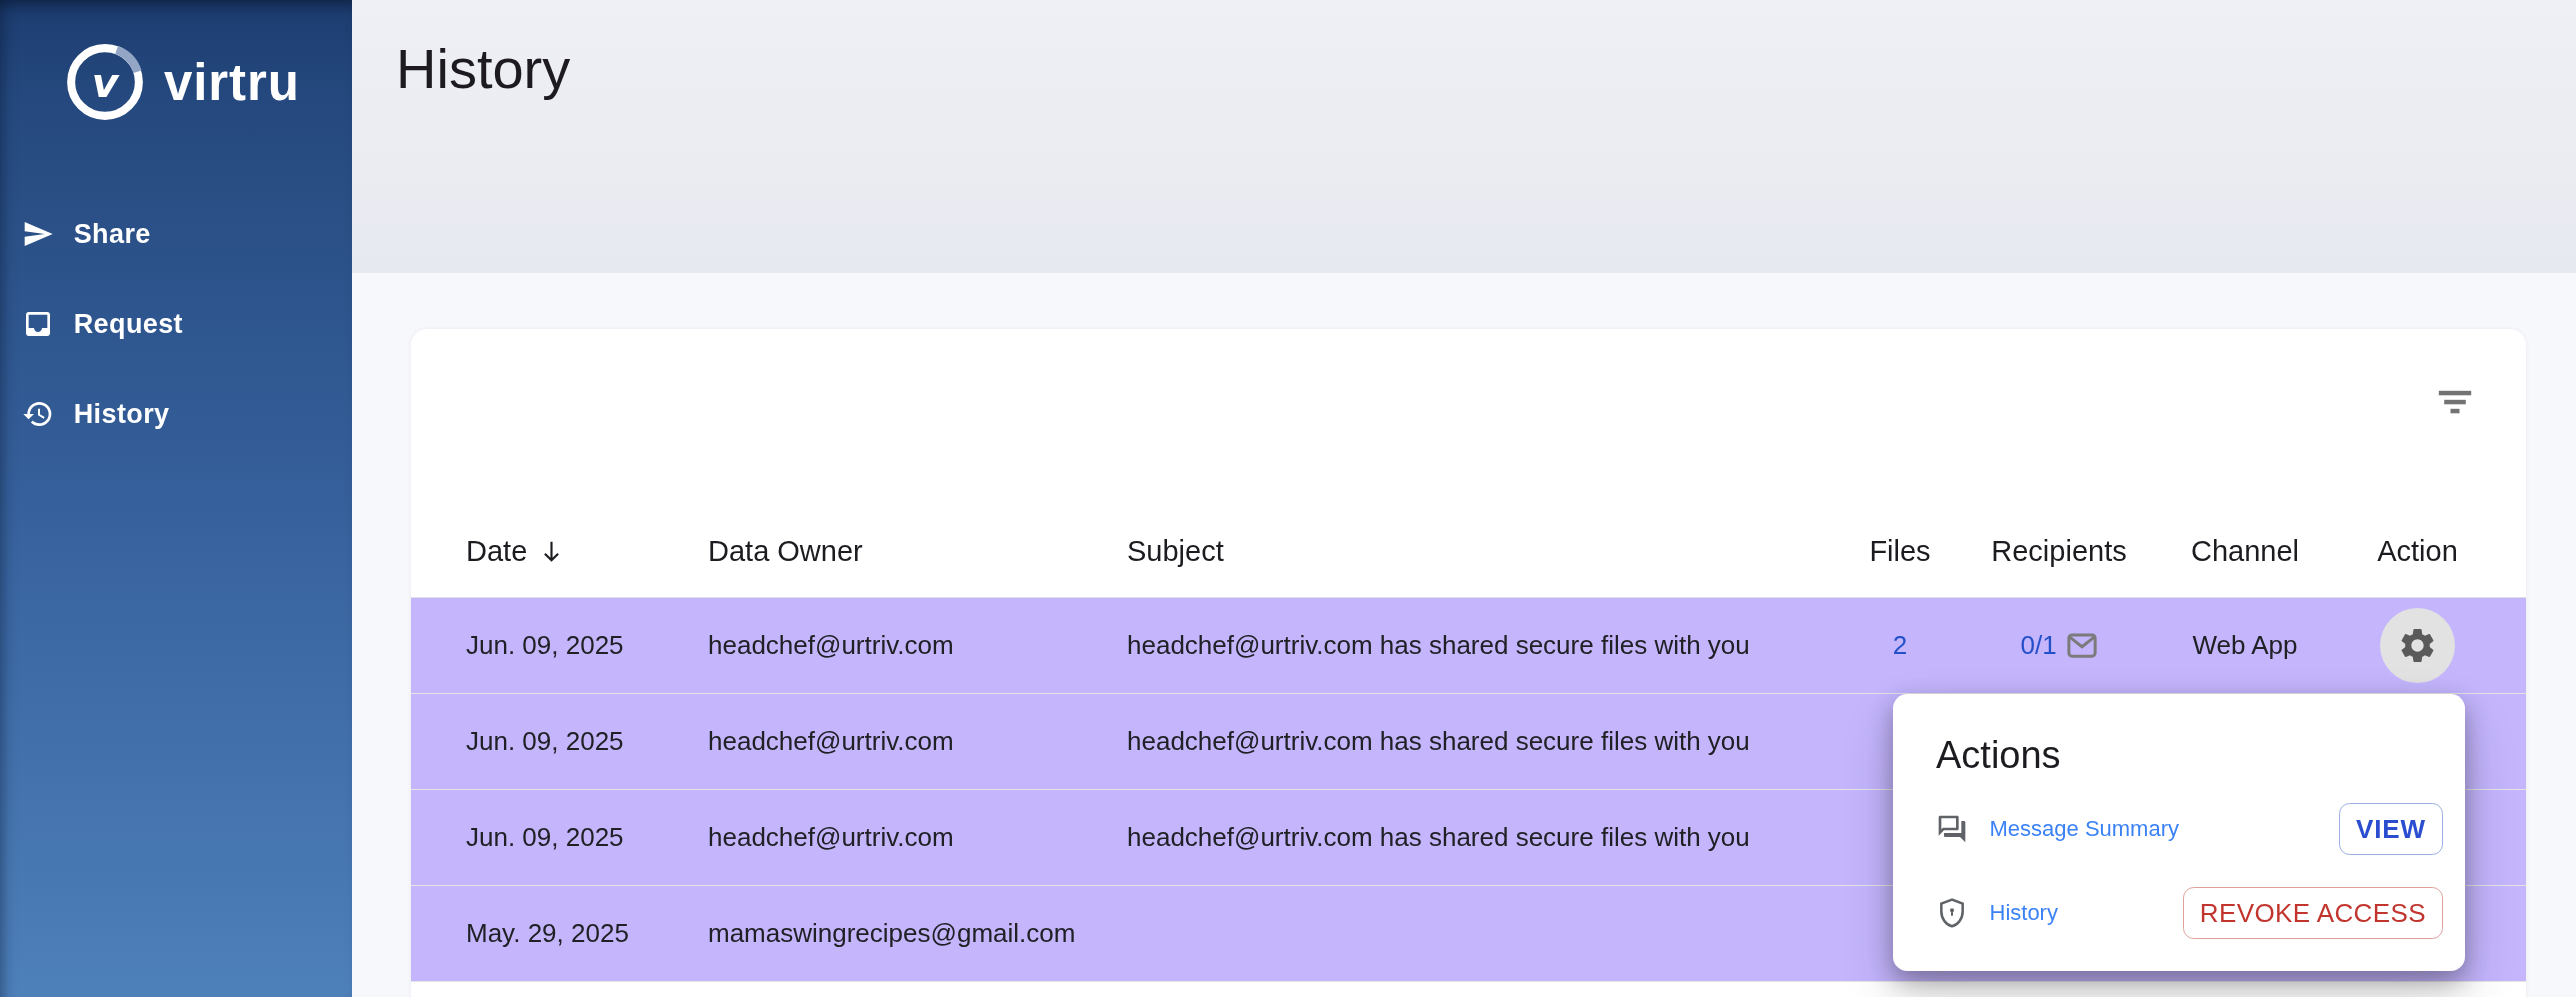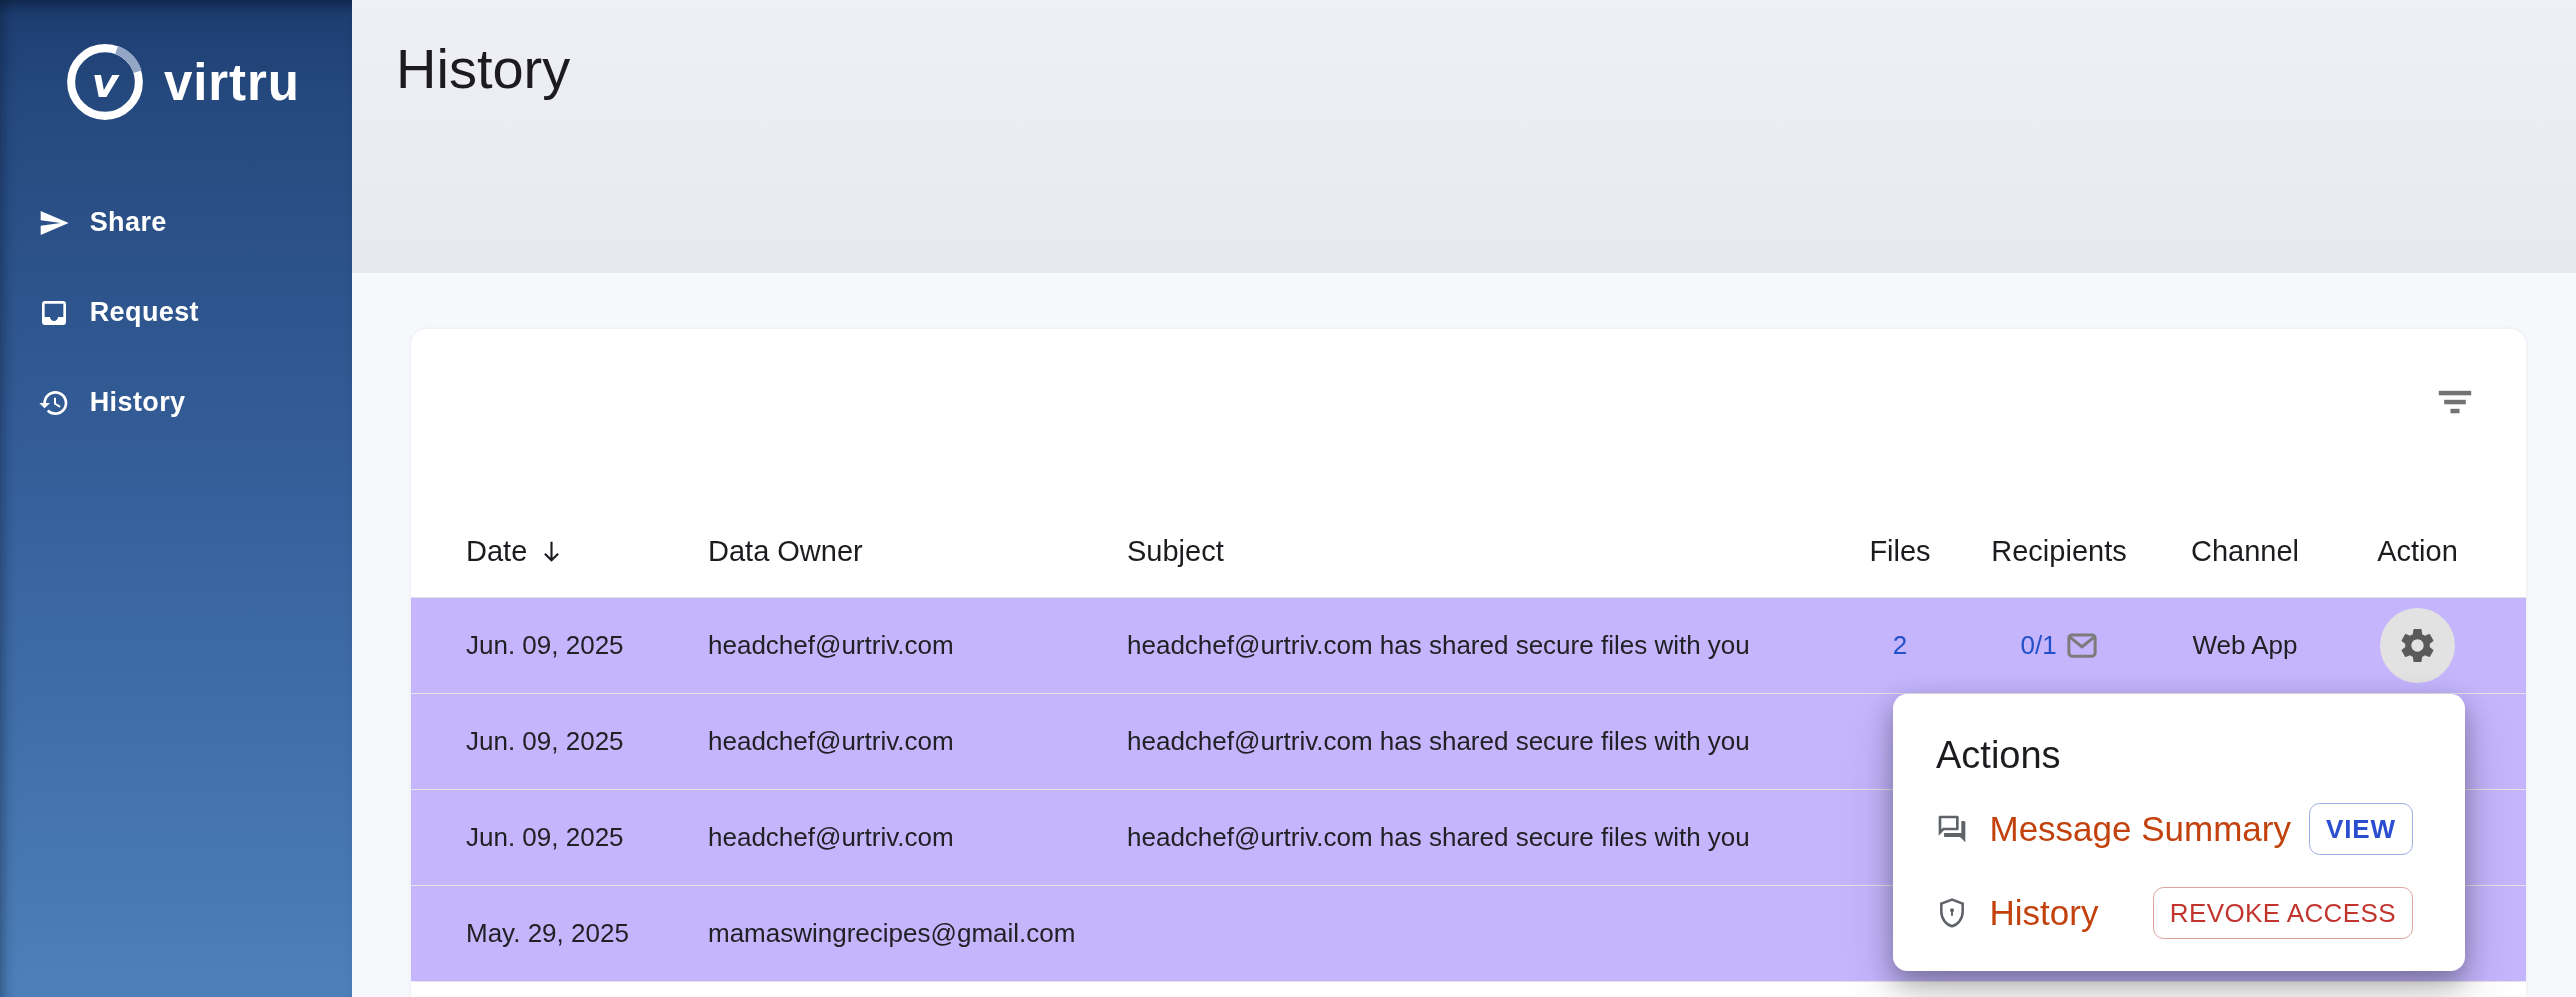--- a/index.html
+++ b/index.html
@@ -7,21 +7,21 @@
   body { font-family:"Liberation Sans","DejaVu Sans",sans-serif; overflow:hidden; background:#f7f8fc; }
   .screen { position:relative; width:2576px; height:998px; overflow:hidden; }
 
   
   .sidebar { position:absolute; left:0; top:0; width:352px; height:998px;
     background:linear-gradient(180deg,#1c3c6f 0%, #25497e 10%, #36609b 50%, #4e80ba 100%);
     box-shadow:inset 0 14.3px 12.5px -9px rgba(6,18,40,.55), inset 12.5px 0 12.5px -9px rgba(6,18,40,.35); }
   .logo-row { position:absolute; left:64px; top:41px; display:flex; align-items:center; gap:18px; }
   .wordmark { color:#fff; font-size:51px; font-weight:bold; letter-spacing:0.9px; }
   .nav { position:absolute; left:0; top:207px; width:100%; display:flex; flex-direction:column; gap:36px; }
-  .nav-item { display:flex; align-items:flex-start; gap:19.7px; height:54px; padding-left:38px; cursor:pointer; }
+  .nav-item { display:flex; align-items:center; gap:19.7px; height:54px; padding-left:22px; cursor:pointer; }
   .nav-item .label { color:#fff; font-size:27px; font-weight:bold; letter-spacing:0.4px; }
   .nav-icon { width:32px; height:32px; flex:0 0 32px; }
 
   
   .content { position:absolute; left:352px; top:0; right:0; height:998px; background:#f7f8fc; }
   .header-band { position:absolute; left:0; top:0; right:0; height:273px;
     background:linear-gradient(180deg,#eff0f5 0%, #e7e9f0 100%); }
   .page-title { position:absolute; left:44px; top:36px; font-size:56px; font-weight:400; color:#1d1b20; }
   .page-desc { position:absolute; left:44px; top:143px; width:2117px; font-size:28px; line-height:44px; color:#17171b; }
 
@@ -41,27 +41,27 @@
   .td { font-size:26px; color:#202124; white-space:nowrap; display:flex; align-items:center; }
   .sort-icon { margin-left:12.5px; }
   a.cell-link { color:#2350c8; text-decoration:none; cursor:pointer; }
   .recip-wrap { display:flex; align-items:center; justify-content:center; gap:10.7px; }
   .gear-btn { width:75px; height:75px; border-radius:50%; background:#e2e2e3; border:none;
     display:flex; align-items:center; justify-content:center; cursor:pointer; margin:0 auto; }
 
   
   .popup { position:absolute; left:1893px; top:694px; width:572px; height:277px; background:#fff;
     border-radius:14.3px; box-shadow:0 9px 25px rgba(0,0,0,.30), 0 25px 54px rgba(0,0,0,.16);
-    padding:39px 52px 32px 43px; z-index:10; }
+    padding:39px 22px 32px 43px; z-index:10; }
   .popup-title { font-size:38px; font-weight:500; color:#1c1b1f; line-height:45px; }
   .menu-item { display:flex; align-items:center; height:52px; }
   .menu-item.first { margin-top:25px; }
   .menu-item.second { margin-top:32px; }
   .menu-icon { width:32px; height:32px; flex:0 0 32px; margin-right:21.5px; }
-  .menu-label { font-size:35px; color:#c2410c; }
+  .menu-label { font-size:22px; color:#3b82f6; }
   .pill-btn { margin-left:auto; height:52px; border-radius:10.7px; background:#fff; font-size:26px;
     font-weight:500; letter-spacing:0.9px; padding:0 16px; cursor:pointer;
     font-family:"Liberation Sans","DejaVu Sans",sans-serif; display:flex; align-items:center; }
   .btn-view { color:#2b4ed1; border:1.8px solid #9cadе2; border:1.8px solid #9cade2;font-weight:bold; }
   .btn-revoke { color:#c2352e; border:1.8px solid #ddA29c; border:1.8px solid #dda29c; letter-spacing:0.4px; }
 </style>
 </head>
 <body>
 
 <div class="screen">

